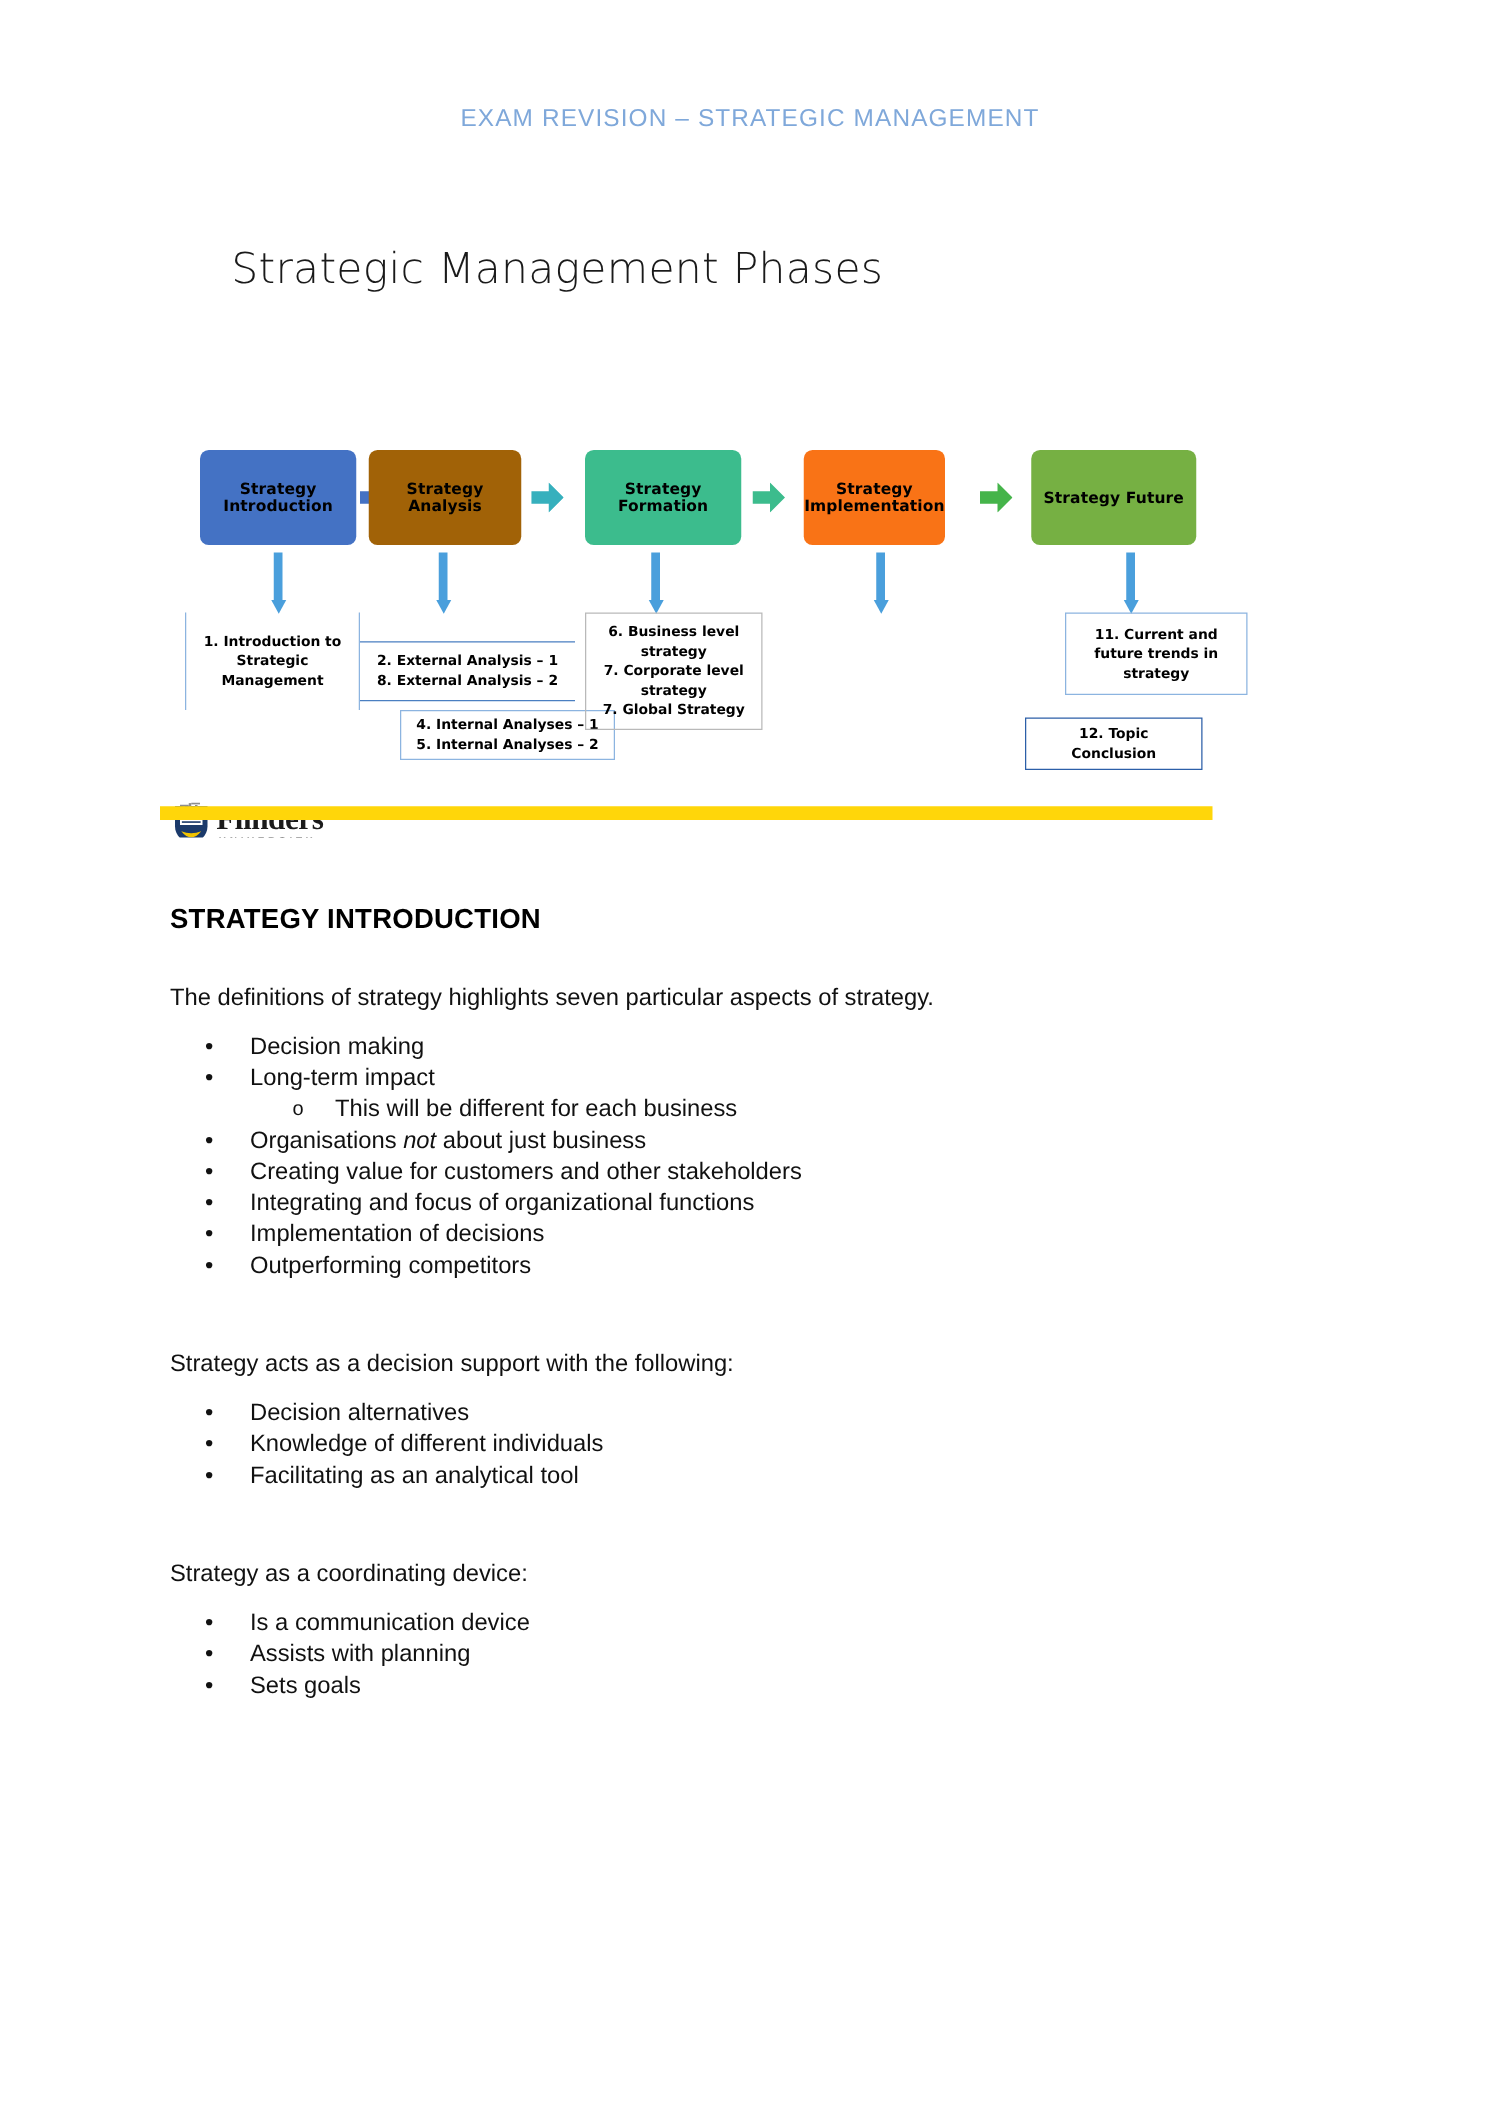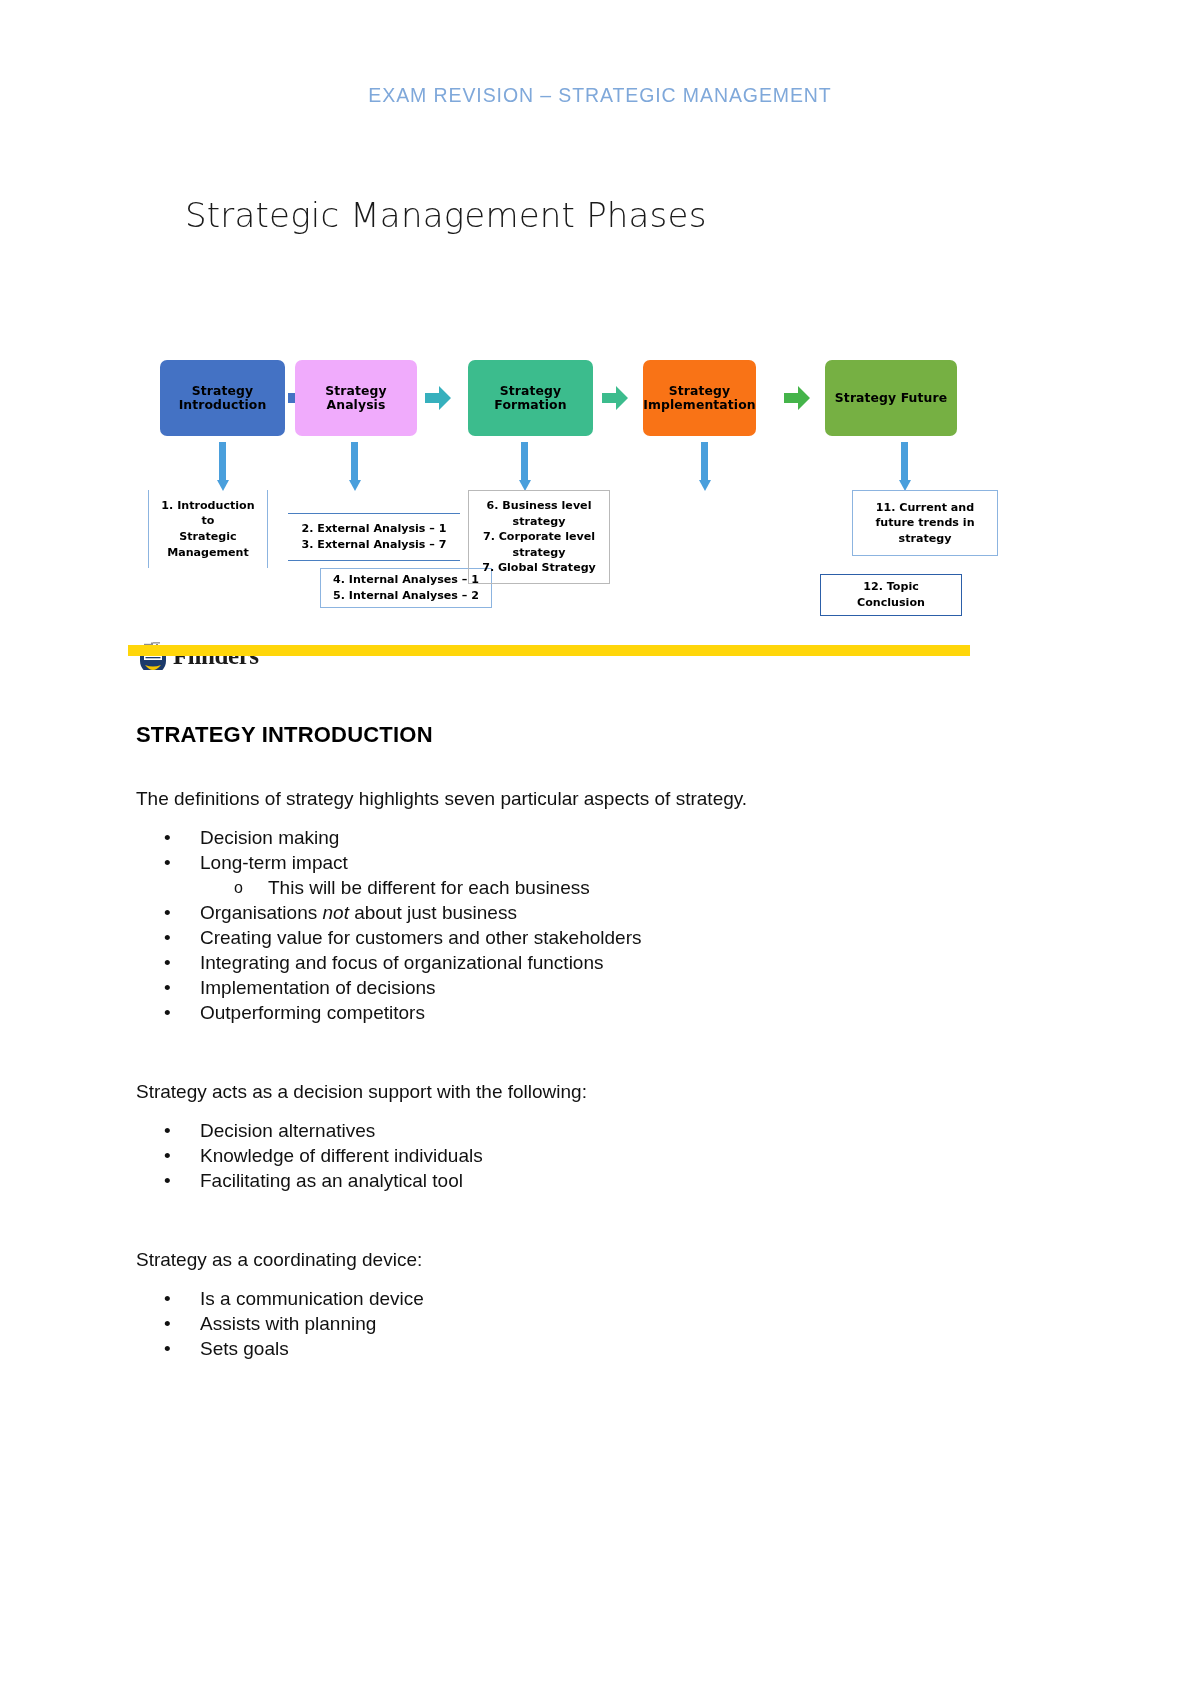--- a/index.html
+++ b/index.html
@@ -123,21 +123,21 @@
     <div class="slide-title">Strategic Management Phases</div>
 
     <div class="phase-row">
       <div class="phase-box" id="ph0" style="left: 40px; width: 125px; background: rgb(68, 114, 196);">
         <span>Strategy Introduction</span>
       </div>
       <svg class="arrow-h" id="ar0" viewBox="0 0 26 24" style="left: 168px;">
         <path id="arp0" d="M0 7 H14 V0 L26 12 L14 24 V17 H0 Z" fill="#4472c4"></path>
       </svg>
 
-      <div class="phase-box" id="ph1" style="left: 175px; width: 122px; background: #f0abfc;">
+      <div class="phase-box" id="ph1" style="left: 175px; width: 122px; background: #a16207;">
         <span>Strategy Analysis</span>
       </div>
       <svg class="arrow-h" id="ar1" viewBox="0 0 26 24" style="left: 305px;">
         <path id="arp1" d="M0 7 H14 V0 L26 12 L14 24 V17 H0 Z" fill="#36b0bd"></path>
       </svg>
 
       <div class="phase-box" id="ph2" style="left: 348px; width: 125px; background: rgb(60, 188, 141);">
         <span>Strategy Formation</span>
       </div>
       <svg class="arrow-h" id="ar2" viewBox="0 0 26 24" style="left: 482px;">
@@ -170,31 +170,31 @@
     </div>
     <div class="arrow-v" id="av3" style="left: 578px; top: 282px;">
       <div class="stem" style="height: 38px; background: rgb(74, 159, 220);"></div>
         <div class="head" style="border-top: 11px solid rgb(74, 159, 220);"></div>
     </div>
     <div class="arrow-v" id="av4" style="left: 778px; top: 282px;">
       <div class="stem" style="height: 38px; background: rgb(74, 159, 220);"></div>
         <div class="head" style="border-top: 11px solid rgb(74, 159, 220);"></div>
     </div>
 
-    <div class="sub b-sides" id="sb0" style="left: 28px; top: 330px; width: 120px; height: 78px;">
+    <div class="sub b-sides" id="sb0" style="left: 28px; top: 330px; width: 140px; height: 78px;">
         <div id="sbt0">
           <div>1. Introduction to</div>
           <div>Strategic</div>
           <div>Management</div>
         </div>
       </div>
     <div class="sub b-topbot" id="sb1" style="left: 168px; top: 330px; width: 172px; height: 48px; margin-top: 23px;">
         <div id="sbt1">
           <div>2. External Analysis – 1</div>
-          <div>3. External Analysis – 7</div>
+          <div>8. External Analysis – 2</div>
         </div>
       </div>
     <div class="sub b-blue" id="sb2" style="left: 168px; top: 408px; width: 172px; height: 40px;">
         <div id="sbt2">
           <div>4. Internal Analyses – 1</div>
           <div>5. Internal Analyses – 2</div>
         </div>
       </div>
     <div class="sub b-gray" id="sb3" style="left: 348px; top: 330px; width: 142px; height: 94px;">
         <div id="sbt3">

